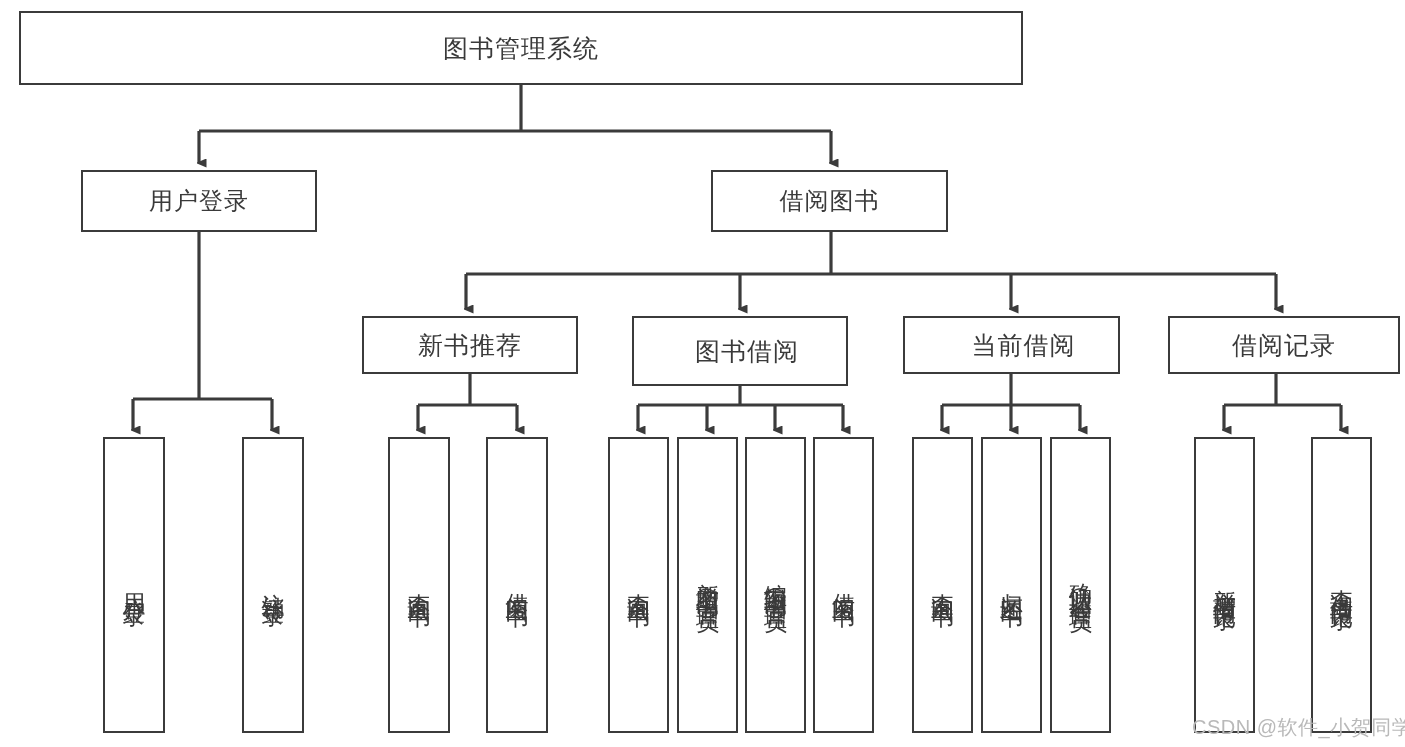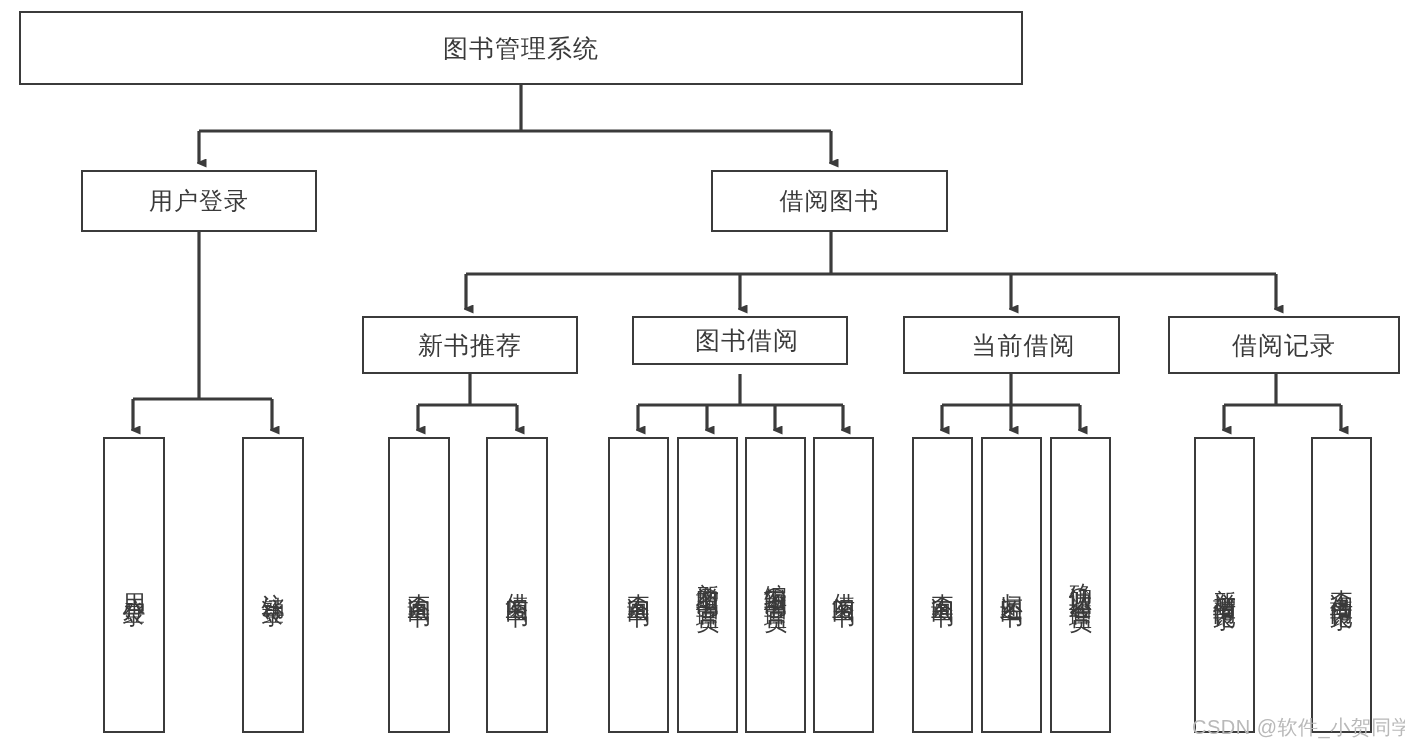--- a/index.html
+++ b/index.html
@@ -131,21 +131,21 @@
   <div class="node-box lvl1" style="left:81px; top:170px; width:236px; height:62px;">
     <span>用户登录</span>
   </div>
   <div class="node-box lvl1" style="left:711px; top:170px; width:237px; height:62px;">
     <span>借阅图书</span>
   </div>
 
   <div class="node-box lvl2" style="left:362px; top:316px; width:216px; height:58px;">
     <span>新书推荐</span>
   </div>
-  <div class="node-box lvl2" style="left:632px; top:316px; width:216px; height:49px;padding-left:14px;">
+  <div class="node-box lvl2" style="left:632px; top:316px; width:216px; height:70px;padding-left:14px;">
     <span>图书借阅</span>
   </div>
   <div class="node-box lvl2" style="left:903px; top:316px; width:217px; height:58px;padding-left:24px;">
     <span>当前借阅</span>
   </div>
   <div class="node-box lvl2" style="left:1168px; top:316px; width:232px; height:58px;">
     <span>借阅记录</span>
   </div>
 
   <div class="node-box leaf" style="left:103px; top:437px; width:62px; height:296px;">

